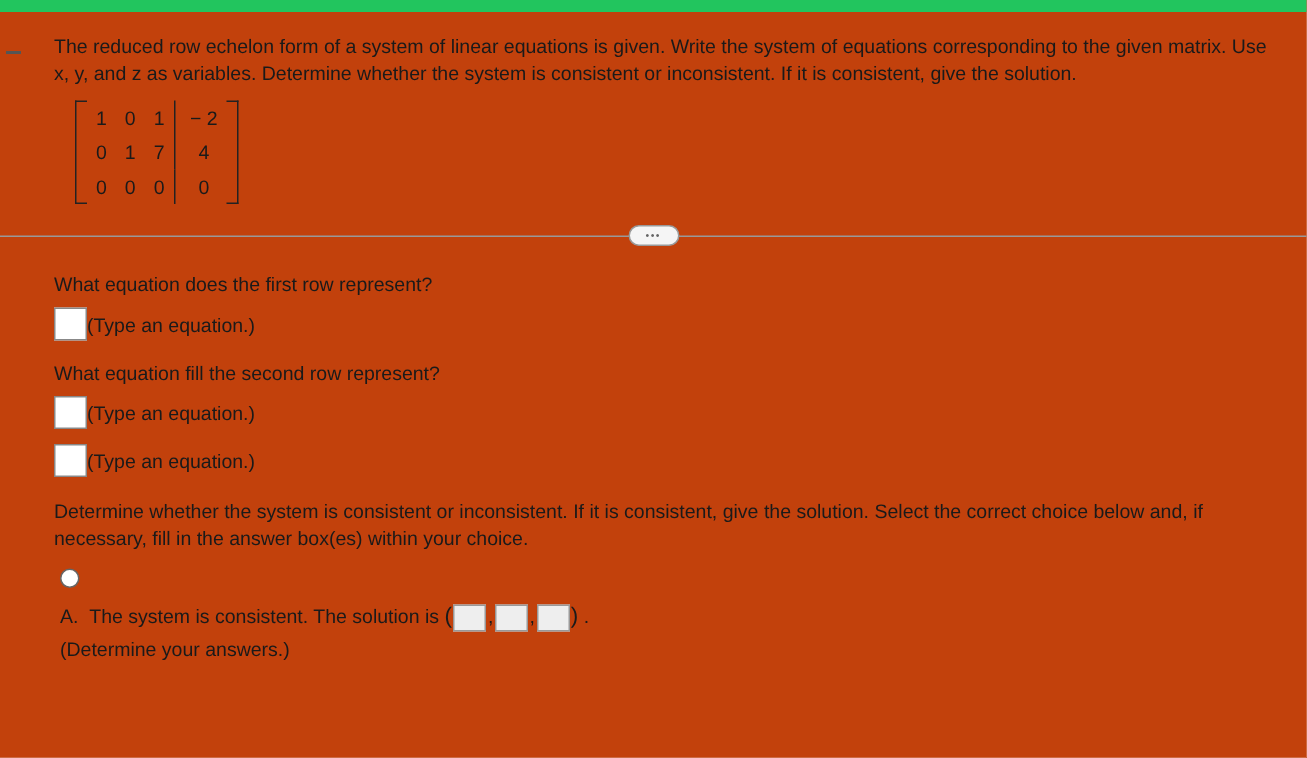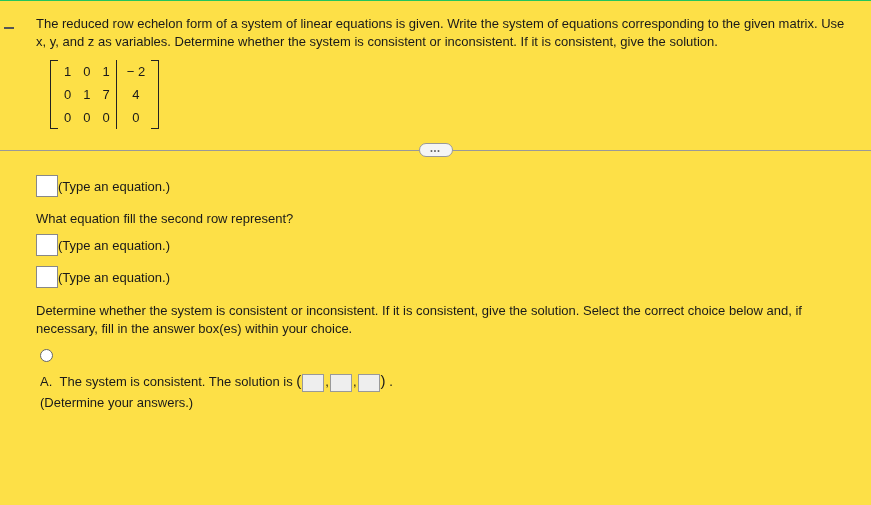--- a/index.html
+++ b/index.html
@@ -6,24 +6,24 @@
     body {
       font-family: Arial, Helvetica, sans-serif;
       font-size: 13px;
       color: #1a1a1a;
       background: #f0f0f0;
       width: 871px;
       height: 505px;
       overflow: hidden;
     }
     .page {
-      background: #fde047;
+      background: #c2410c;
       padding: 14px 24px 14px 36px;
       height: 100%;
-      border-top: 1px solid #22c55e;
+      border-top: 8px solid #22c55e;
       position: relative;
     }
     .dash {
       position: absolute;
       left: 4px;
       top: 26px;
       width: 10px;
       height: 2px;
       background: #555;
     }
@@ -174,20 +174,21 @@
     </tbody>
       </table>
     <div class="rbracket"></div>
   </div>
 
   <div class="divider-wrap">
     <div class="divider-line"></div>
     <div class="divider-pill">•••</div>
   </div>
 
+  <p class="question">What equation does the first row represent?</p>
   <div class="answer-row">
     <div class="answer-box"></div>
     <span class="hint">(Type an equation.)</span>
   </div>
 
   <p class="question">What equation fill the second row represent?</p>
   <div class="answer-row">
     <div class="answer-box"></div>
     <span class="hint">(Type an equation.)</span>
   </div>

